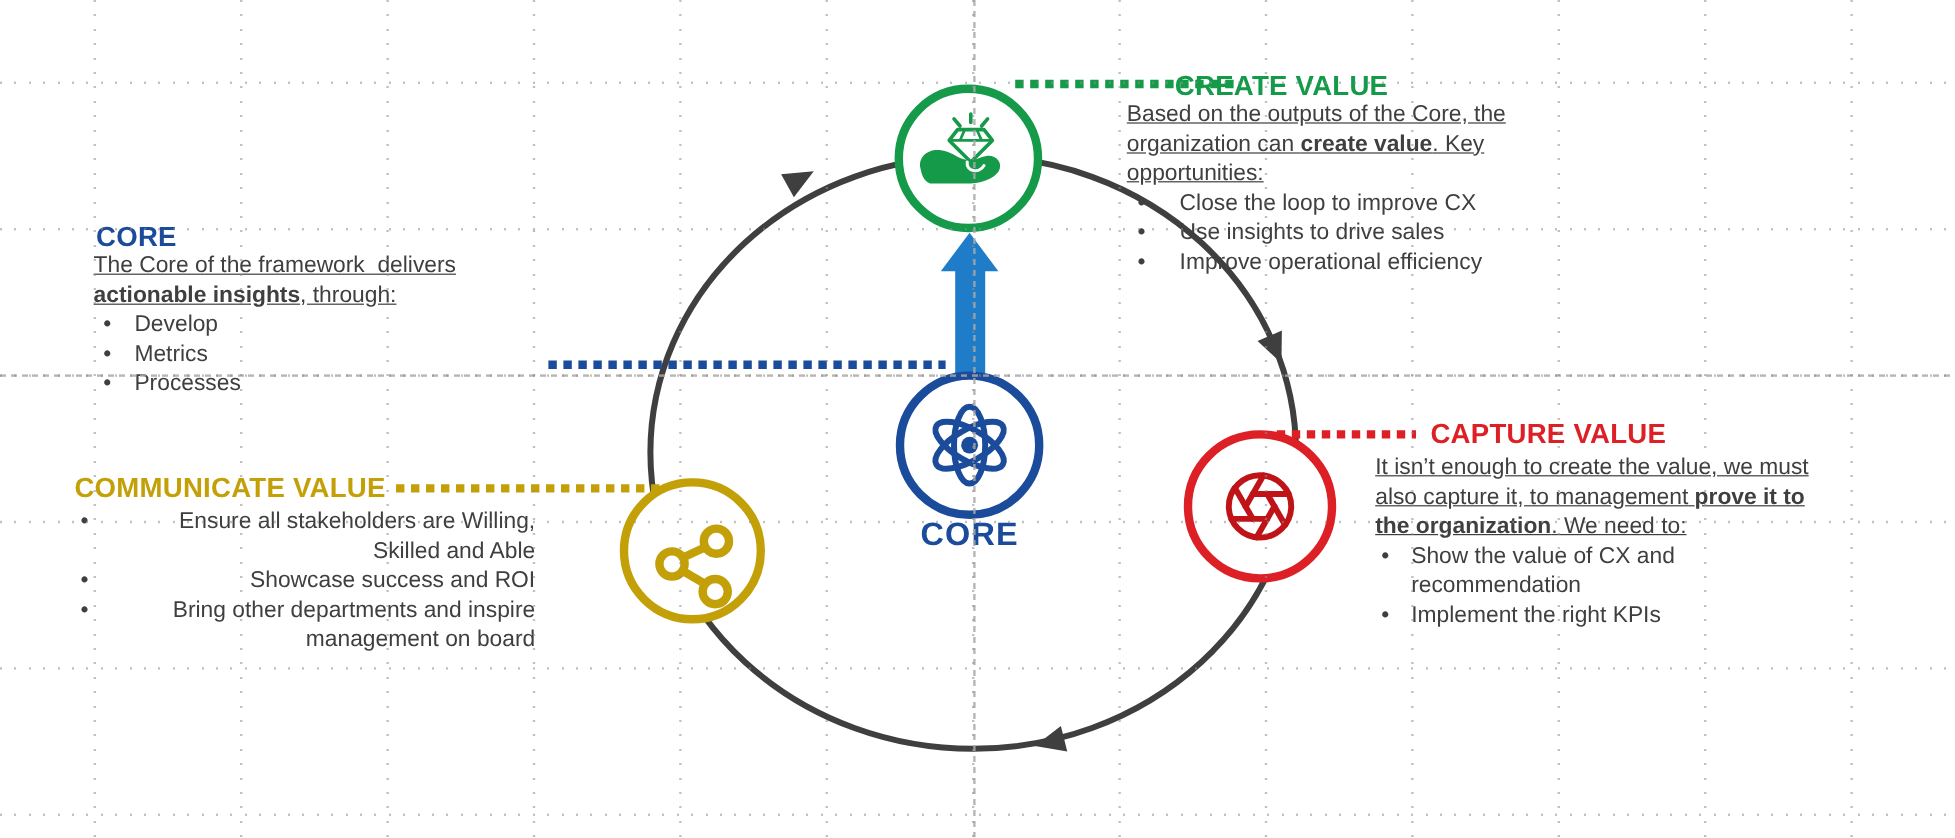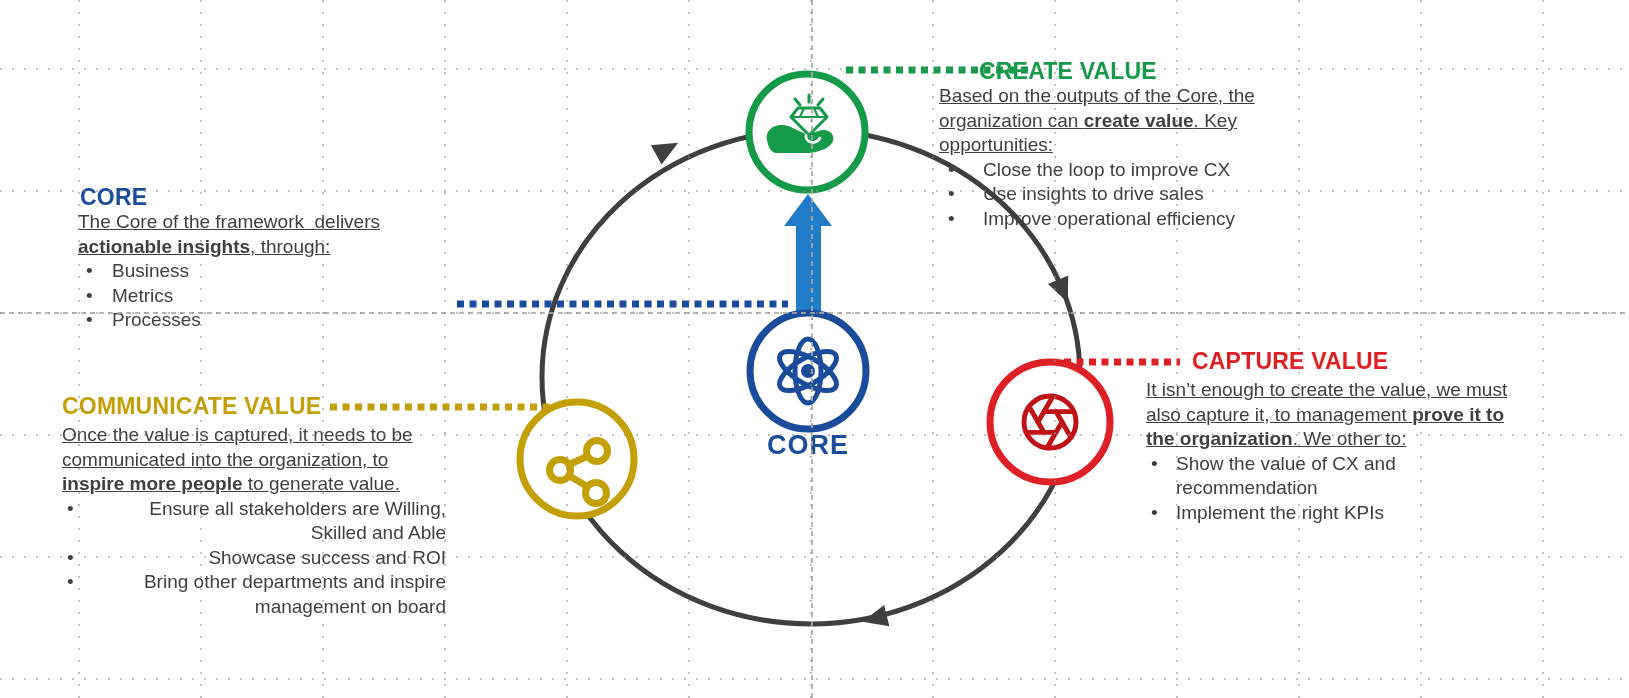--- a/index.html
+++ b/index.html
@@ -114,48 +114,47 @@
       <circle cx="16" cy="23" r="10.5"></circle>
     </g>
   </svg>
 
   <div class="core-label">CORE</div>
 
   <div class="block block-core">
     <h2 class="t-blue">CORE</h2>
     <p><span>The Core of the framework&nbsp; delivers </span><b>actionable insights</b><span>, through:</span></p>
     <ul>
-      <li>Business</li>
+      <li>Develop</li>
       <li>Metrics</li>
       <li>Processes</li>
     </ul>
   </div>
 
   <div class="block block-create">
     <h2 class="t-green">CREATE VALUE</h2>
     <p><span>Based on the outputs of the Core, the organization can </span><b>create value</b><span>. Key opportunities:</span></p>
     <ul>
       <li>Close the loop to improve CX</li>
       <li>Use insights to drive sales</li>
       <li>Improve operational efficiency</li>
     </ul>
   </div>
 
   <div class="block block-capture">
     <h2 class="t-red">CAPTURE VALUE</h2>
-    <p><span>It isn’t enough to create the value, we must also capture it, to management </span><b>prove it to the organization</b><span>. We other to:</span></p>
+    <p><span>It isn’t enough to create the value, we must also capture it, to management </span><b>prove it to the organization</b><span>. We need to:</span></p>
     <ul>
       <li>Show the value of CX and recommendation</li>
       <li>Implement the right KPIs</li>
     </ul>
   </div>
 
   <div class="block block-communicate">
     <h2 class="t-gold">COMMUNICATE VALUE</h2>
-    <p><span>Once the value is captured, it needs to be communicated into the organization, to </span><b>inspire more people</b><span> to generate value.</span></p>
     <ul>
       <li>Ensure all stakeholders are Willing, Skilled and Able</li>
       <li>Showcase success and ROI</li>
       <li>Bring other departments and inspire management on board</li>
     </ul>
   </div>
 
   <div class="grid-layer">
       <div class="grid-v" style="left: 78px;"></div>
       <div class="grid-v" style="left: 200px;"></div>

